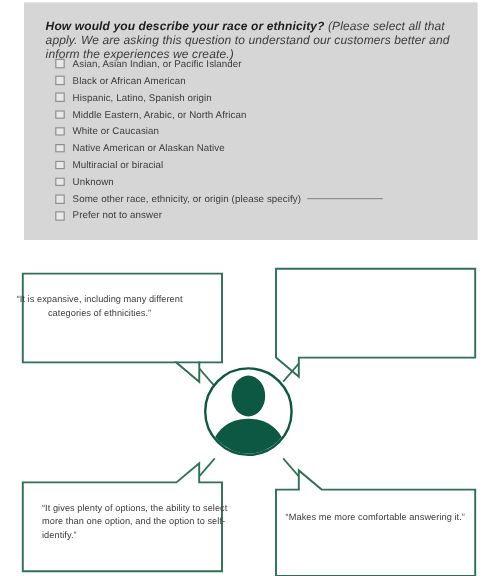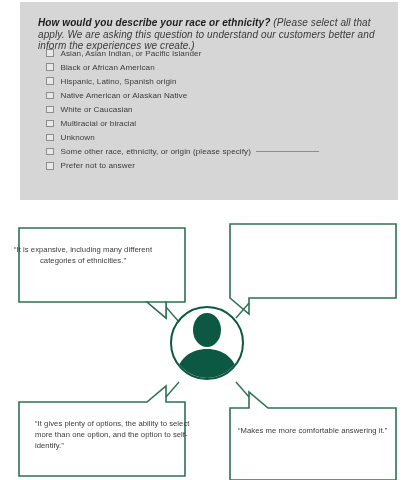--- a/index.html
+++ b/index.html
@@ -126,25 +126,29 @@
       <div class="option-row">
         <span class="checkbox"></span>
         <span class="option-label">Black or African American</span>
       </div>
       <div class="option-row">
         <span class="checkbox"></span>
         <span class="option-label">Hispanic, Latino, Spanish origin</span>
       </div>
       <div class="option-row">
         <span class="checkbox"></span>
+        <span class="option-label">Middle Eastern, Arabic, or North African</span>
+      </div>
+      <div class="option-row">
+        <span class="checkbox"></span>
+        <span class="option-label">White or Caucasian</span>
+      </div>
+      <div class="option-row">
+        <span class="checkbox"></span>
         <span class="option-label">Native American or Alaskan Native</span>
-      </div>
-      <div class="option-row">
-        <span class="checkbox"></span>
-        <span class="option-label">White or Caucasian</span>
       </div>
       <div class="option-row">
         <span class="checkbox"></span>
         <span class="option-label">Multiracial or biracial</span>
       </div>
       <div class="option-row">
         <span class="checkbox"></span>
         <span class="option-label">Unknown</span>
       </div>
       <div class="option-row">

